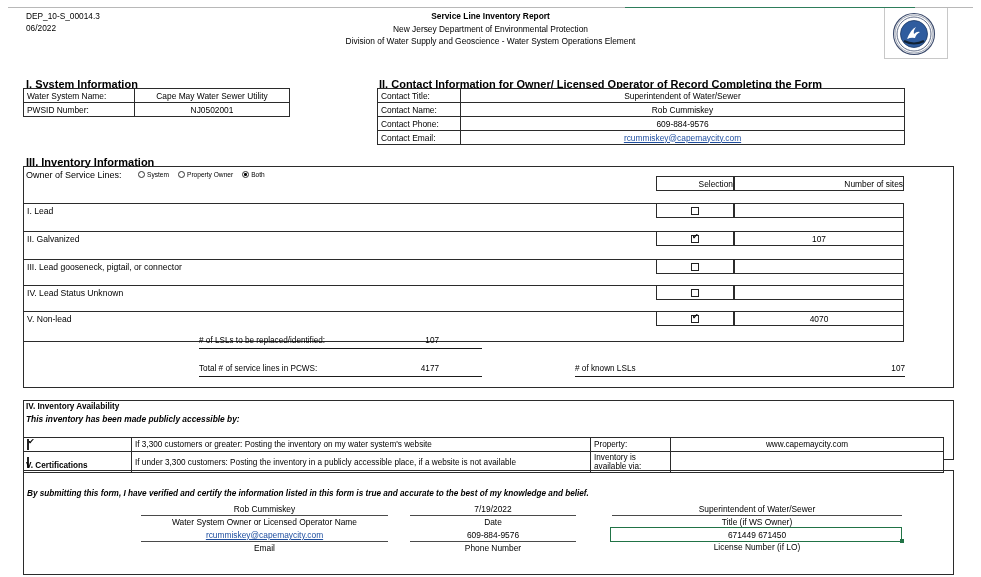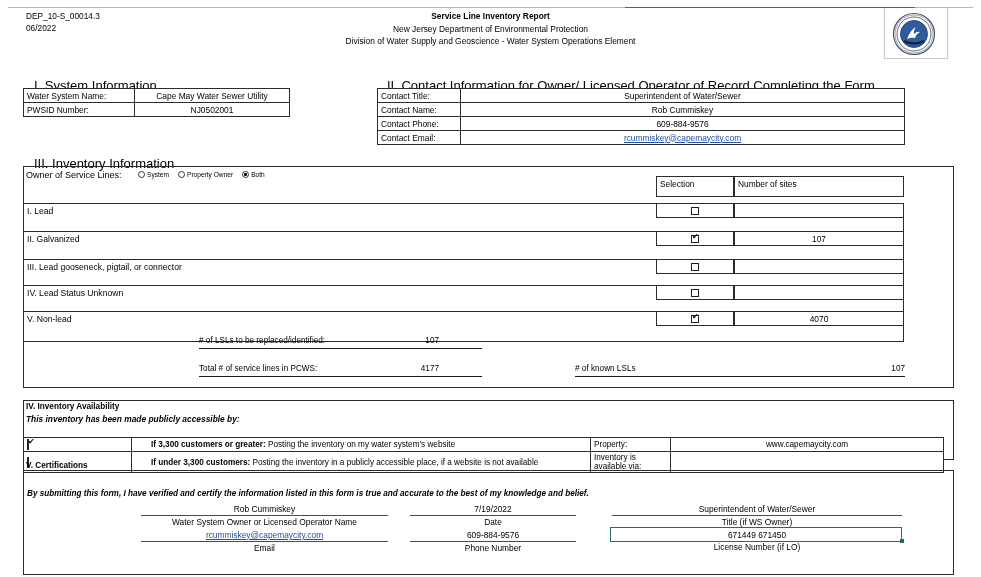--- a/index.html
+++ b/index.html
@@ -65,23 +65,22 @@
     left: 884px; top: 8px;
     width: 62px; height: 50px;
     border-left: 1px solid #c8c8c8;
     border-right: 1px solid #c8c8c8;
     border-bottom: 1px solid #c8c8c8;
   }
 
   
   .sec-label {
     position: absolute;
-    font-weight: normal;
-    font-size: 13px;
-    margin-left: 8px;
+    font-weight: bold;
+    font-size: 11px;
   }
 
   
   table.grid {
     position: absolute;
     border-collapse: collapse;
     font-size: 8.4px;
   }
   table.grid td {
     border: 1px solid #2b2b2b;
@@ -189,26 +188,27 @@
     left: 0px; top: -2.5px;
     font-size: 8px;
     line-height: 8px;
     color: #000;
   }
 
   
   .inv-head-sel, .inv-head-num {
     position: absolute;
     top: 176px;
-    height: 21px;
+    height: 15px;
     border: 1px solid #2b2b2b;
     box-sizing: border-box;
     background: #fff;
     font-size: 8.4px;
     padding: 2px 0 0 3px;
+    text-align: right;
   }
   .inv-head-sel { left: 656px; width: 78px; }
   .inv-head-num { left: 734px; width: 170px; }
 
   
   .sfield {
     position: absolute;
     border-bottom: 1.2px solid #1a1a1a;
     height: 12px;
     font-size: 8.2px;
@@ -240,21 +240,21 @@
     border-collapse: collapse;
     font-size: 8.2px;
   }
   table.avail td {
     border: 1px solid #2b2b2b;
     padding: 1px 3px;
     height: 11px;
     background: #fff;
     vertical-align: middle;
   }
-  .bold { font-weight: bold; margin-left: 16px; }
+  .bold { font-weight: normal; }
 
   
   .box5 {
     position: absolute;
     left: 23px; top: 470px;
     width: 931px; height: 105px;
     border: 1px solid #2b2b2b;
     box-sizing: border-box;
   }
   .sec5-title {

